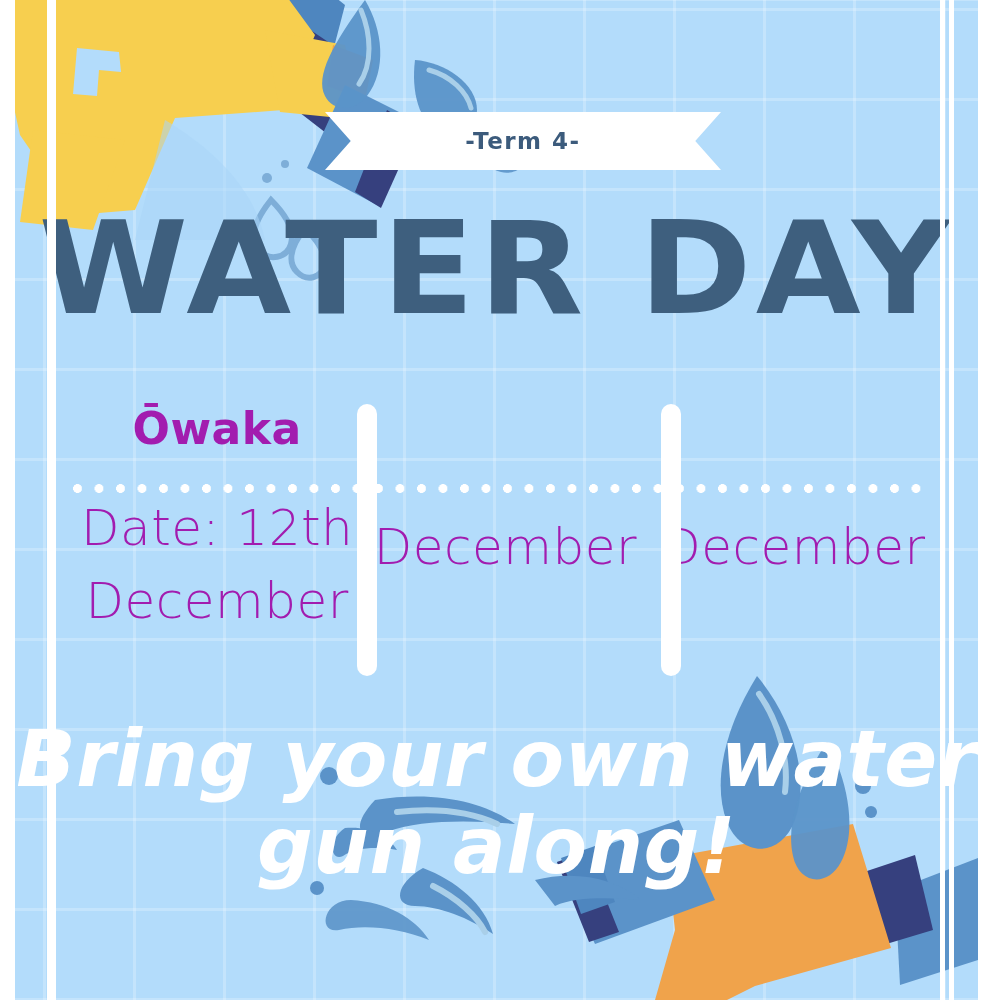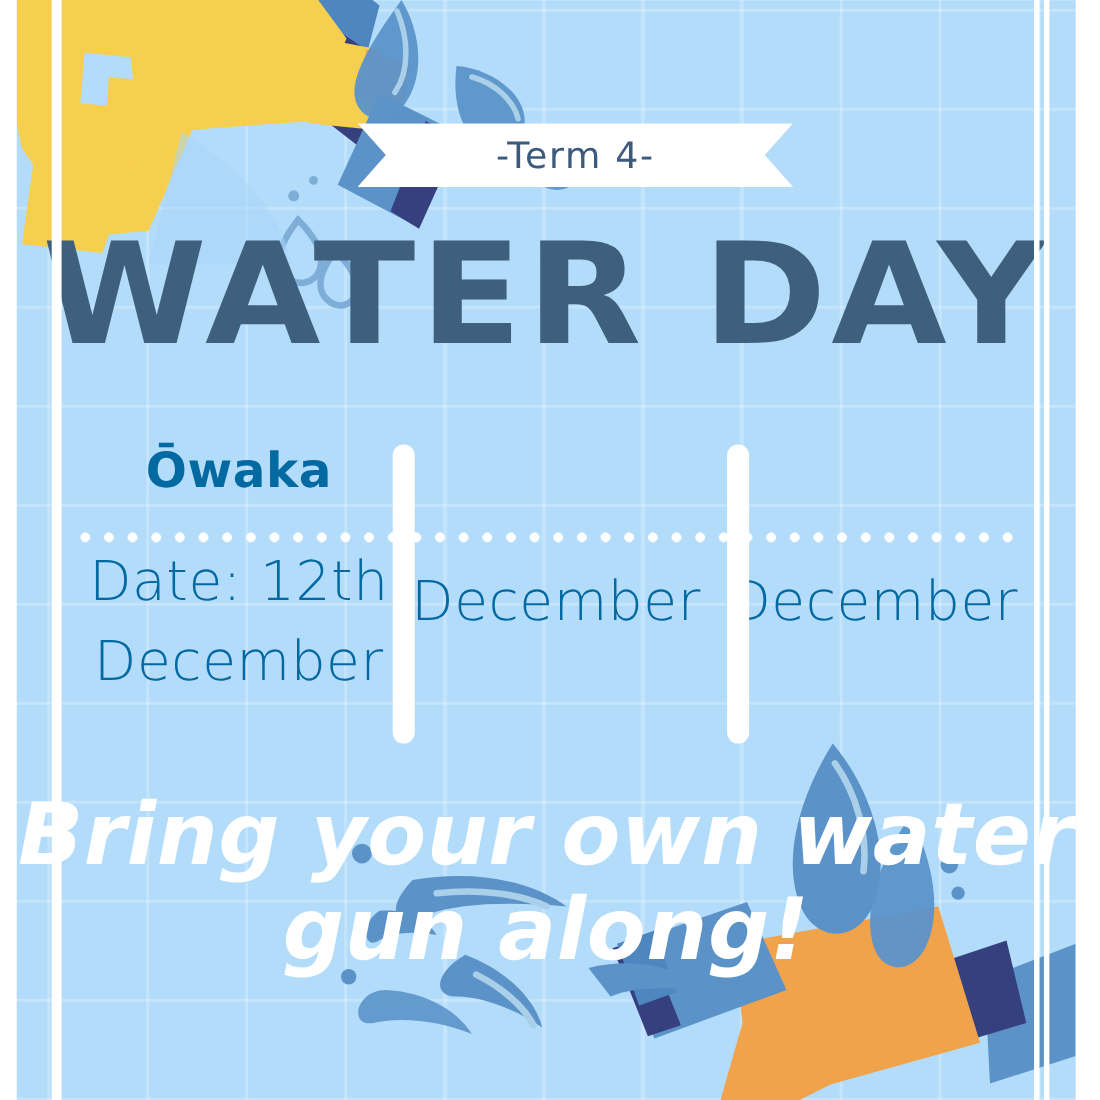--- a/index.html
+++ b/index.html
@@ -71,22 +71,22 @@
     height: 58px;
     background: #ffffff;
     -webkit-clip-path: polygon(0 0, 100% 0, 100% 100%, 0 100%, 4.6% 50%);
     clip-path: polygon(0 0, 100% 0, 93.5% 50%, 100% 100%, 0 100%, 6.5% 50%);
     display: flex;
     align-items: center;
     justify-content: center;
   }
   .ribbon-text {
     font-family: "DejaVu Sans", sans-serif;
-    font-weight: 400;
-    font-size: 33px;
+    font-weight: 700;
+    font-size: 23px;
     letter-spacing: 1.5px;
     color: #3c5b7c;
   }
 
   
   .title {
     position: absolute;
     left: 0;
     top: 205px;
     width: 963px;
@@ -107,21 +107,21 @@
     left: 58px;
     top: 398px;
     width: 865px;
     height: 290px;
     display: flex;
   }
   .col {
     position: relative;
     flex: 1 1 0;
     text-align: center;
-    color: #0369a1;
+    color: #a21caf;
   }
   .col-head {
     font-family: "DejaVu Sans", sans-serif;
     font-weight: 700;
     font-size: 44px;
     line-height: 1.05;
     letter-spacing: 0.5px;
     margin-top: 8px;
     white-space: nowrap;
   }

